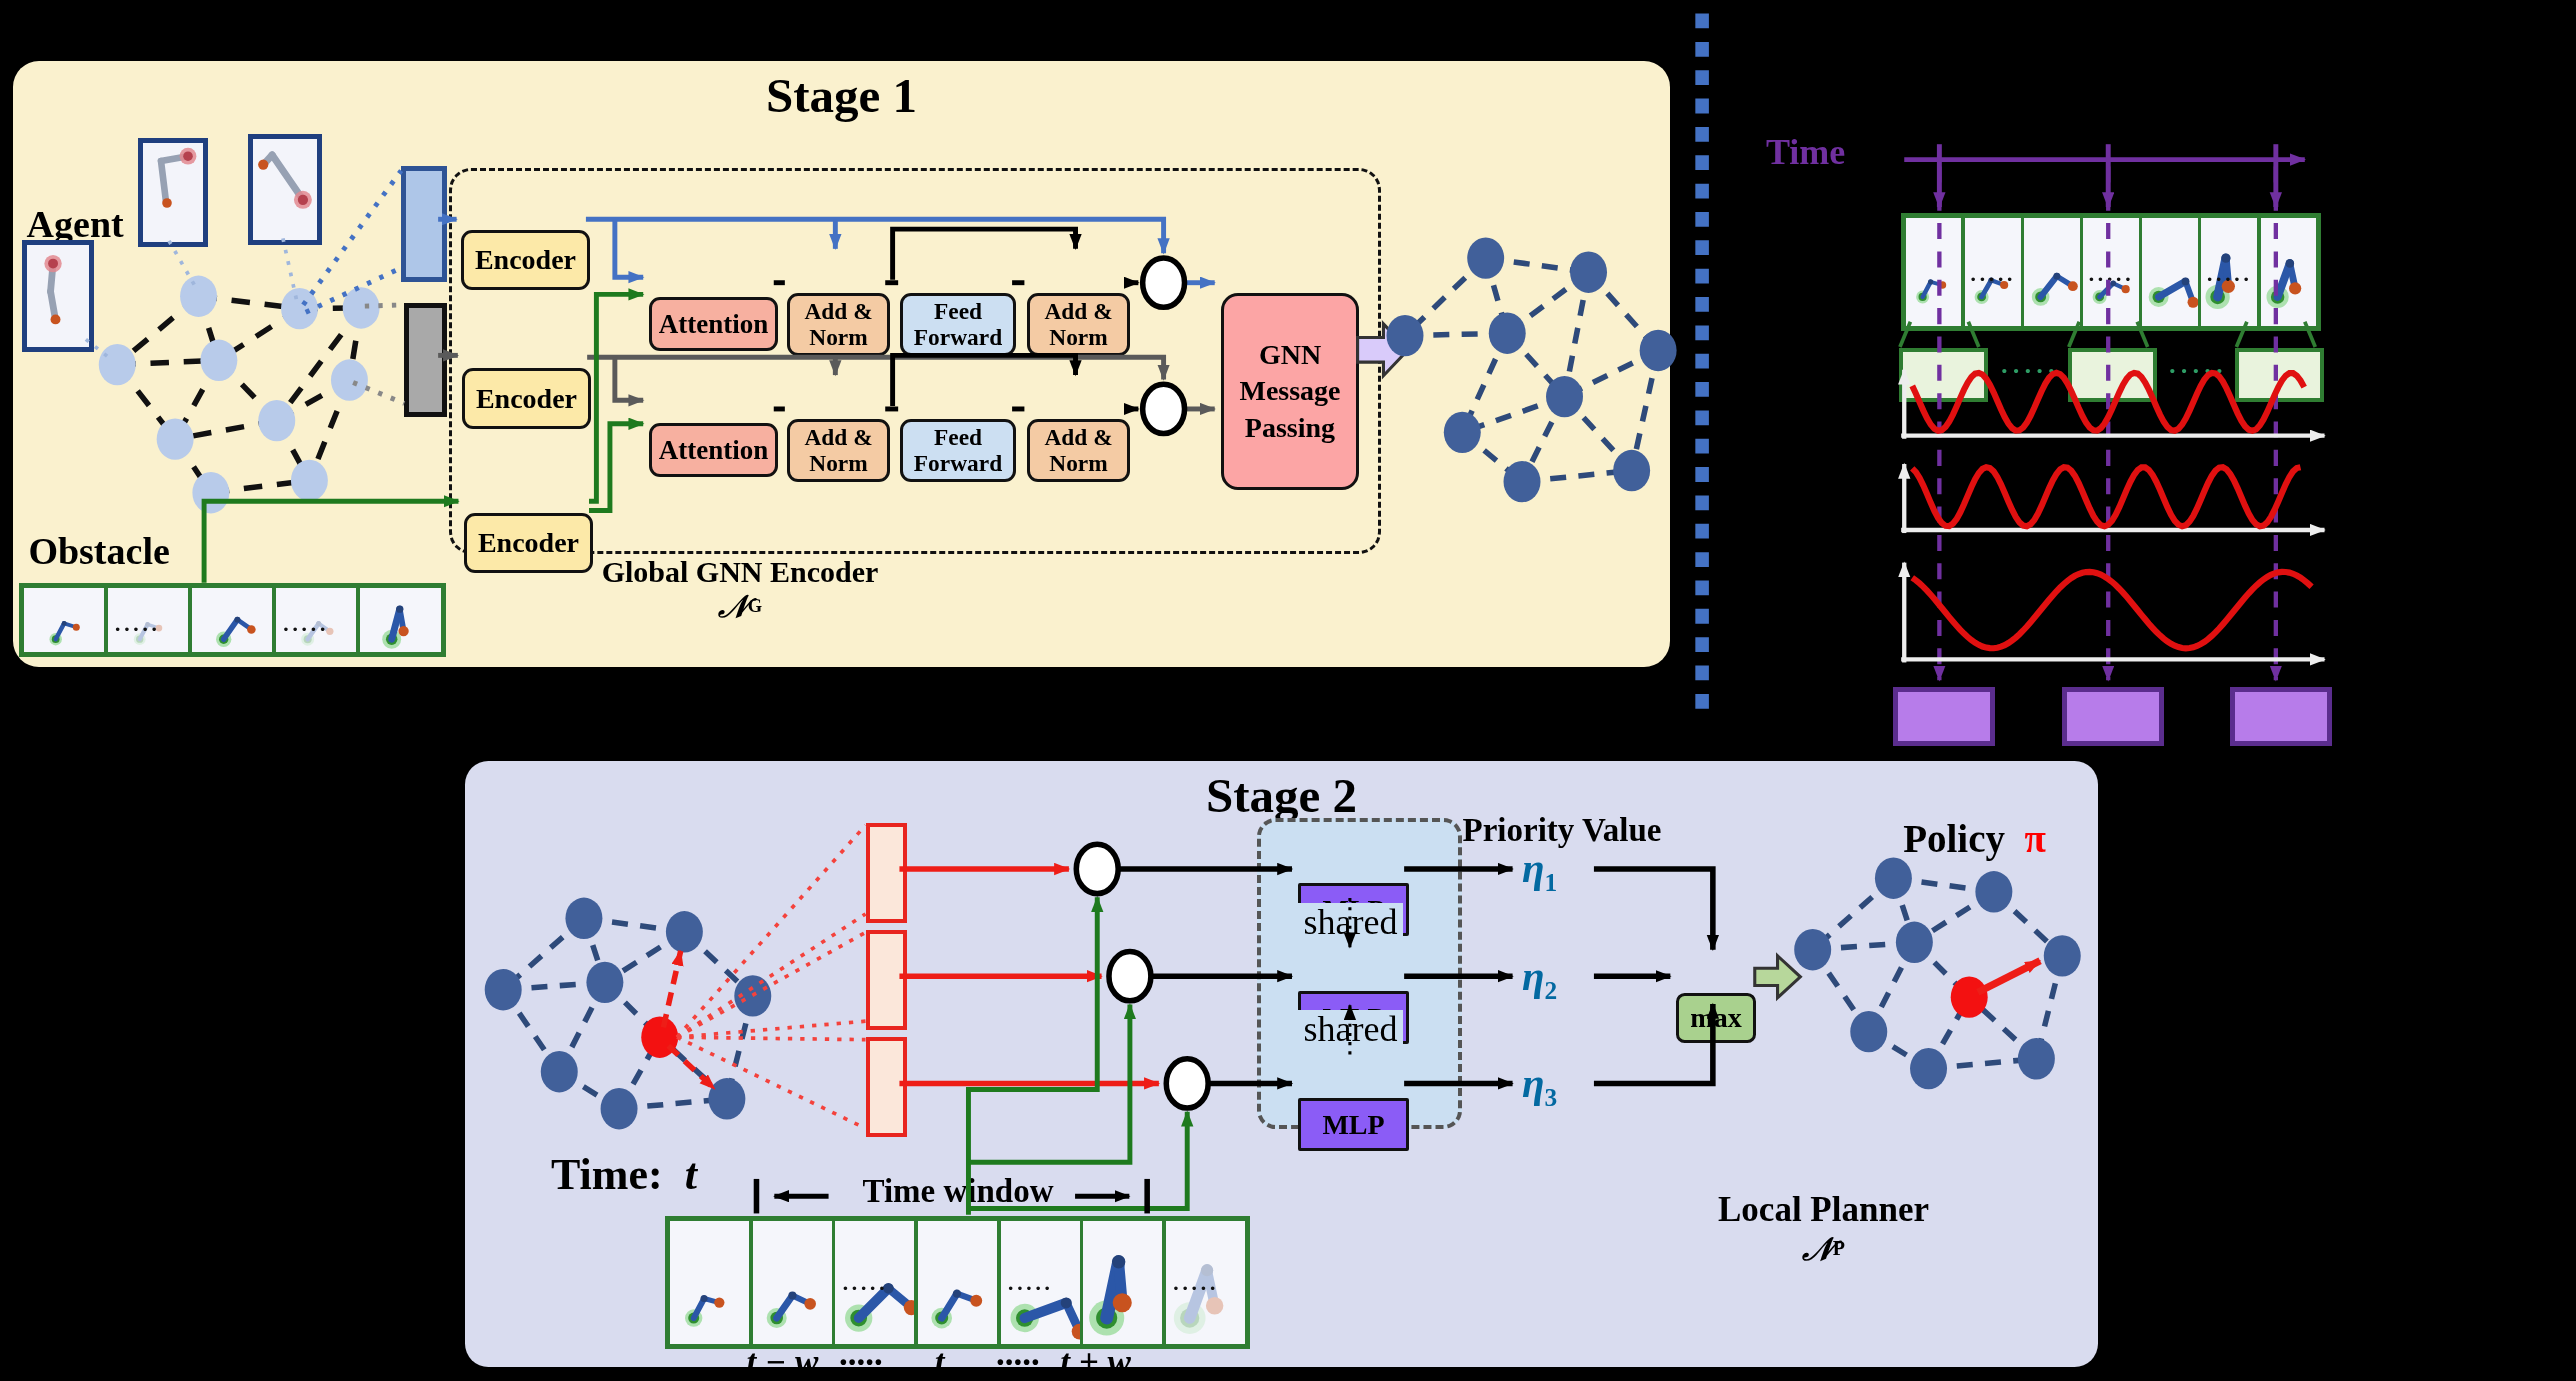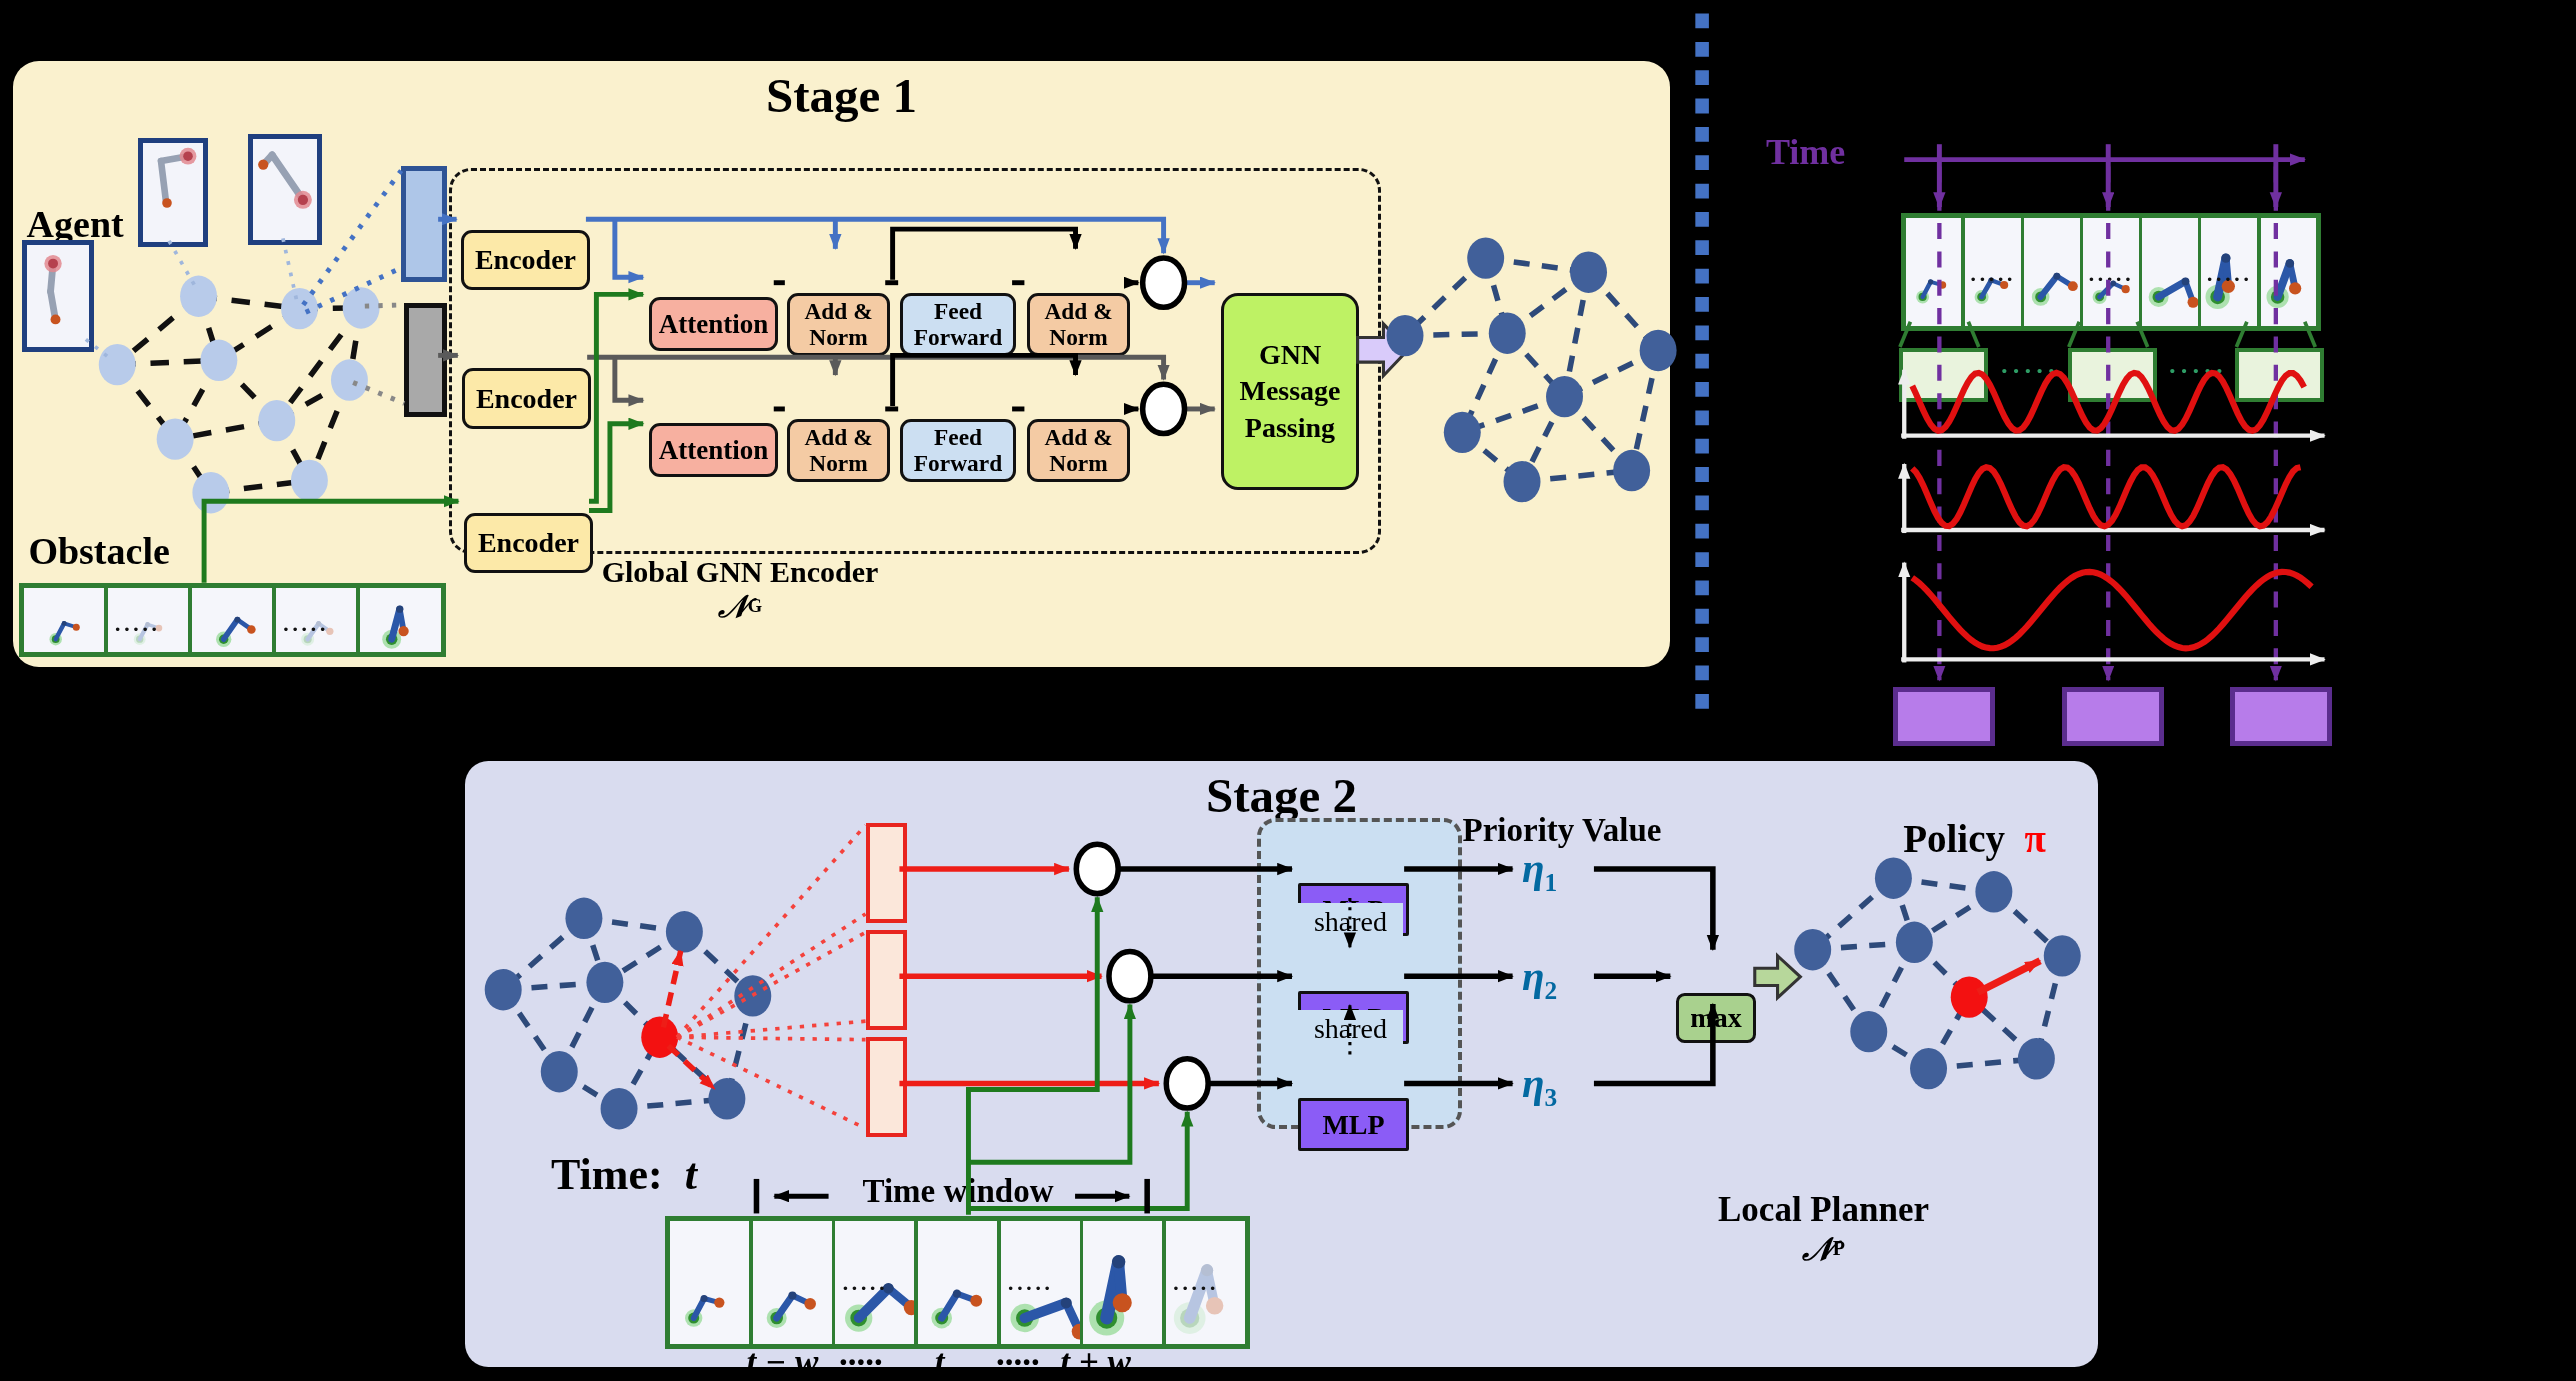--- a/index.html
+++ b/index.html
@@ -11,21 +11,21 @@
   #stage1{left:13px;top:61px;width:1657px;height:606px;background:#FAF1CE;border-radius:26px;}
   #stage2{left:465px;top:761px;width:1633px;height:606px;background:#D9DCEF;border-radius:23.4px;}
   .stage-title{left:0;right:0;top:6.2px;text-align:center;font-size:49px;font-weight:bold;color:#000;}
   .sec-label{font-weight:bold;color:#000;font-size:38px;}
   
   .box{position:absolute;border:3.7px solid #111;border-radius:11px;font-weight:bold;color:#000;margin-top:38px;}
   .enc{background:#FCE9A8;font-size:28px;}
   .att{background:#F7B0A0;font-size:27px;}
   .an{background:#F4CBA4;font-size:23.4px;line-height:1.1;}
   .ff{background:#CCDFF2;font-size:23.4px;line-height:1.1;}
-  .gnnbox{background:#bef264;border-radius:17px;font-size:28px;line-height:1.3;}
+  .gnnbox{background:#fca5a5;border-radius:17px;font-size:28px;line-height:1.3;}
   .mlp{background:#8b5cf6;font-size:28px;border-radius:2px;border-width:3.1px;}
   .maxbox{background:#A9D18E;font-size:28px;border-radius:8.6px;border-width:3.1px;}
   .dashedbox{position:absolute;border:3.7px dashed #111;border-radius:22px;}
   .lpbox{position:absolute;background:#CBDFF2;border:4.3px dashed #555;border-radius:18.5px;}
   .concat{position:absolute;font-size:27px;font-weight:bold;color:#000;}
   
   .thumb{position:absolute;background:#F3F4FA;border:5px solid #1F3F7F;}
   .strip{position:absolute;border:5.5px solid #2F7D32;background:#2F7D32;display:flex;gap:3.7px;}
   .frame{position:relative;flex:1;background:#F5F6FB;overflow:hidden;}
   .frame svg{position:absolute;inset:0;width:100%;height:100%;}
@@ -34,21 +34,21 @@
   .purplebox{position:absolute;background:#B77CEA;border:5px solid #5B2D8E;}
   .gdots{position:absolute;color:#2E9E66;font-size:26px;font-weight:bold;letter-spacing:3.1px;}
   .redrect{position:absolute;background:#FBE7DA;border:4.3px solid #E8251F;}
   
   .timelab{color:#7030A0;font-size:36px;font-weight:bold;}
   .eta{font-size:41px;font-style:italic;font-weight:bold;color:#0369a1;line-height:47px;}
   .eta sub{font-size:.62em;font-style:normal;font-weight:bold;}
   .pv{font-size:33px;font-weight:bold;color:#000;}
   .policy{font-size:39px;font-weight:bold;color:#000;}
   .pi{color:#F00;}
-  .shared{font-size:28px;color:#000;}
+  .shared{font-size:36px;color:#000;}
   .scriptN{font-style:italic;font-weight:bold;font-family:"DejaVu Serif","Liberation Serif",serif;}
   .ital{font-style:italic;}
   .ticklab{position:absolute;font-size:35px;font-style:italic;font-weight:bold;color:#000;text-align:center;}
   svg{position:absolute;left:0;top:0;overflow:visible;pointer-events:none;}
 </style>
 </head>
 <body>
 
 <div id="root">
 

